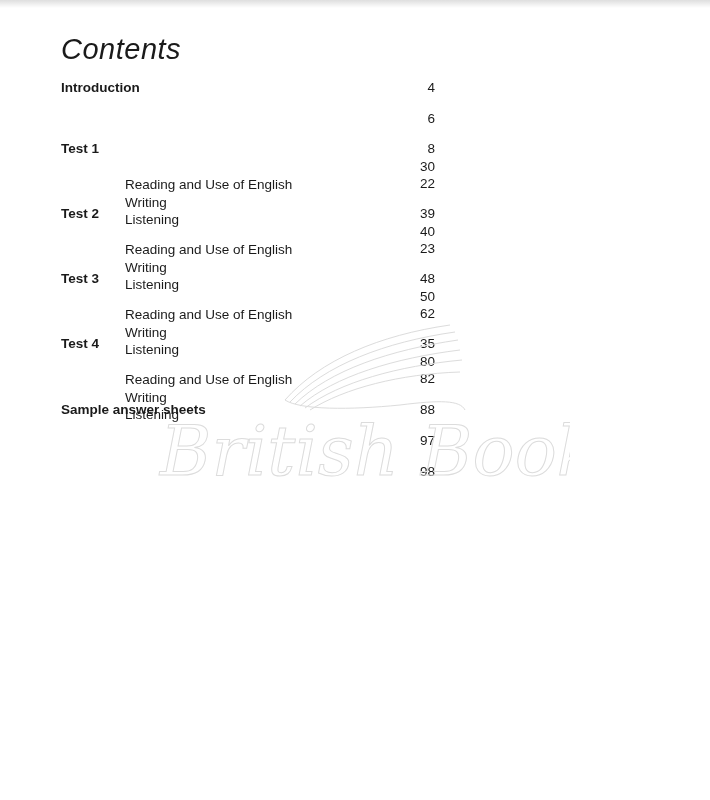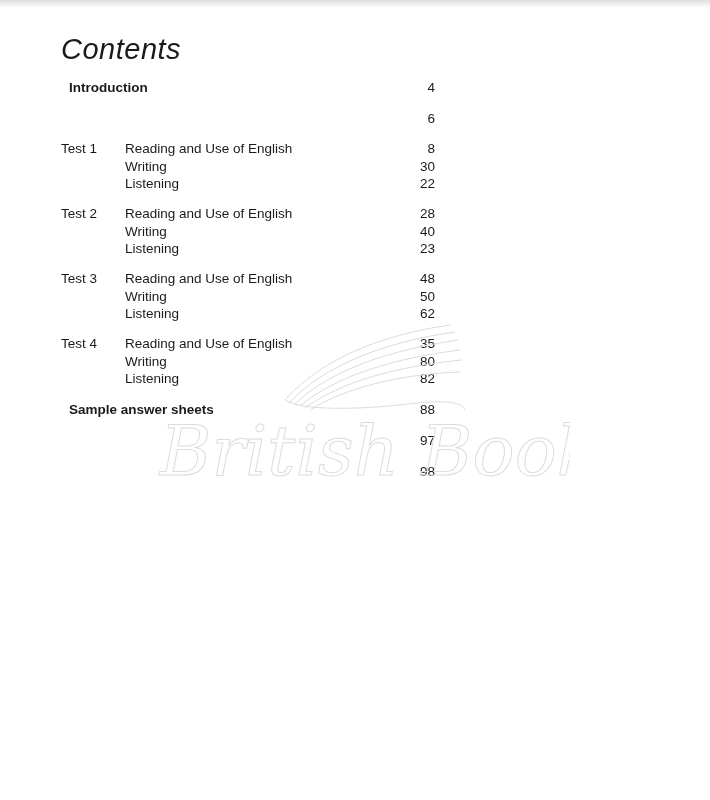--- a/index.html
+++ b/index.html
@@ -11,23 +11,23 @@
       position: absolute; left: 0; top: 0; width: 710px; height: 8px;
       background: linear-gradient(to bottom, rgba(0,0,0,0.13), rgba(0,0,0,0));
     }
     .page-title {
       position: absolute; left: 61px; top: 14px;
       font-size: 29px; font-style: italic; font-weight: normal;
       letter-spacing: 0.5px; color: #1a1a1a;
     }
     .toc { position: absolute; left: 61px; top: 0; width: 380px; }
     .row { position: absolute; left: 0; width: 374px; height: 18px; font-size: 13.5px; line-height: 18px; }
-    .row .label { position: absolute; left: 8px; font-weight: bold; white-space: nowrap; }
-    .row .test-label { position: absolute; left: 0; font-weight: normal; }
-    .row .sub-label { position: absolute; left: 64px; font-weight: normal; white-space: nowrap; }
+    .row .label { position: absolute; left: 0; font-weight: bold; white-space: nowrap; }
+    .row .test-label { position: absolute; left: 0; font-weight: bold; }
+    .row .sub-label { position: absolute; left: 64px; font-weight: normal; white-space: nowrap; margin-top: 36px; }
     .row .page { position: absolute; right: 0; font-weight: normal; text-align: right; }
     .watermark { position: absolute; left: 150px; top: 310px; width: 420px; height: 180px; pointer-events: none; }
   </style>
 </head>
 <body>
 
 <div class="top-shadow"></div>
 
 <h1 class="page-title">Contents</h1>
 
@@ -52,21 +52,21 @@
     <span class="page">30</span>
   </div>
   <div class="row" style="top:175px">
     <span class="sub-label">Listening</span>
     <span class="page">22</span>
   </div>
 
   <div class="row" style="top:205px">
     <span class="test-label">Test 2</span>
     <span class="sub-label">Reading and Use of English</span>
-    <span class="page">28</span>
+    <span class="page">39</span>
   </div>
   <div class="row" style="top:223px">
     <span class="sub-label">Writing</span>
     <span class="page">40</span>
   </div>
   <div class="row" style="top:240px">
     <span class="sub-label">Listening</span>
     <span class="page">23</span>
   </div>
 

